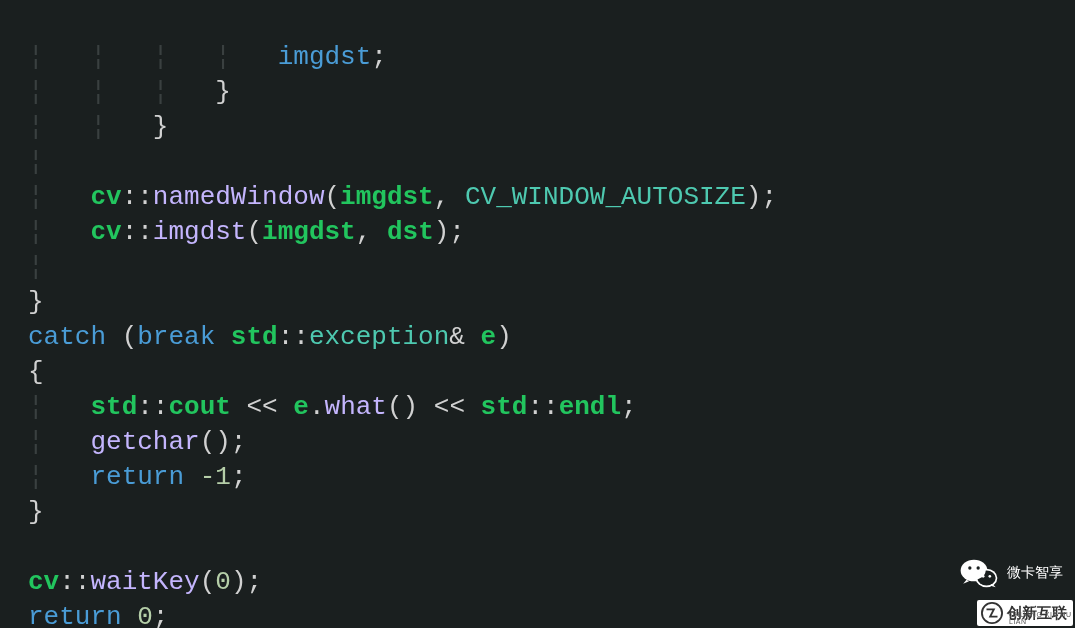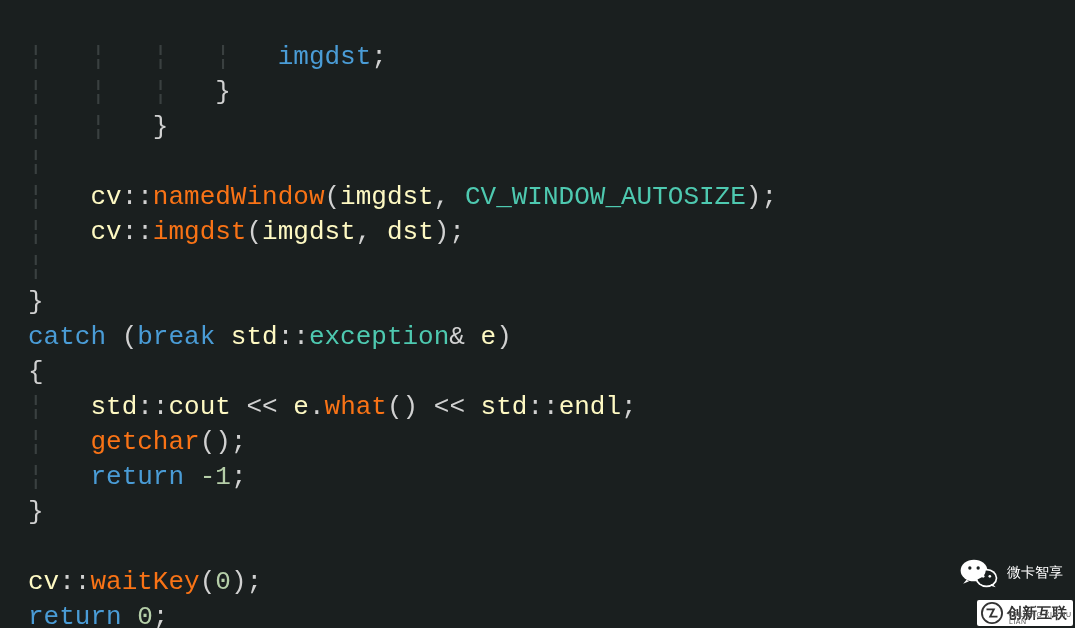--- a/index.html
+++ b/index.html
@@ -16,22 +16,22 @@
     font-size: 26px;          
     line-height: 35px;
     color: #d1d1d1;
     padding: 5px 0 0 28px;
     letter-spacing: 0px;
   }
   .editor span { white-space: pre; }
   .g  { color:#3a4040; }      
   .kw { color:#4a9cd6; }      
   .cls{ color:#4ec9b0;text-align:center; }      
-  .fn { color:#f97316;text-align:right; }      
-  .pl { color:#fef9c3; }      
+  .fn { color:#c4b5fd;text-align:right; }      
+  .pl { color:#22c55e;font-weight:bold; }      
   .nm { color:#b5cea8; }      
   .pu { color:#d1d1d1; }      
 
   
   .overlay-wechat {
     position: absolute;
     right: 12px;
     bottom: 38px;
     display: flex;
     align-items: center;

